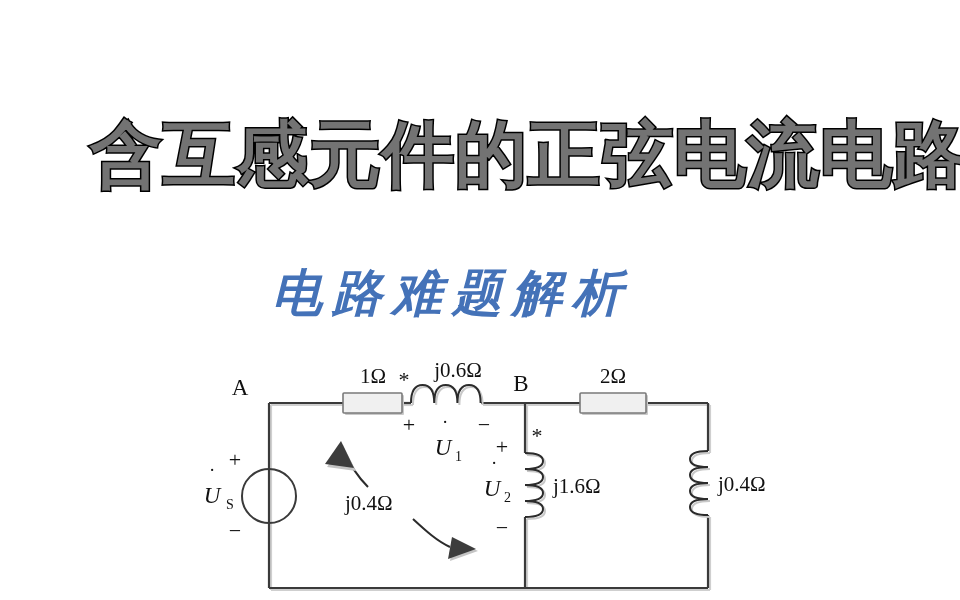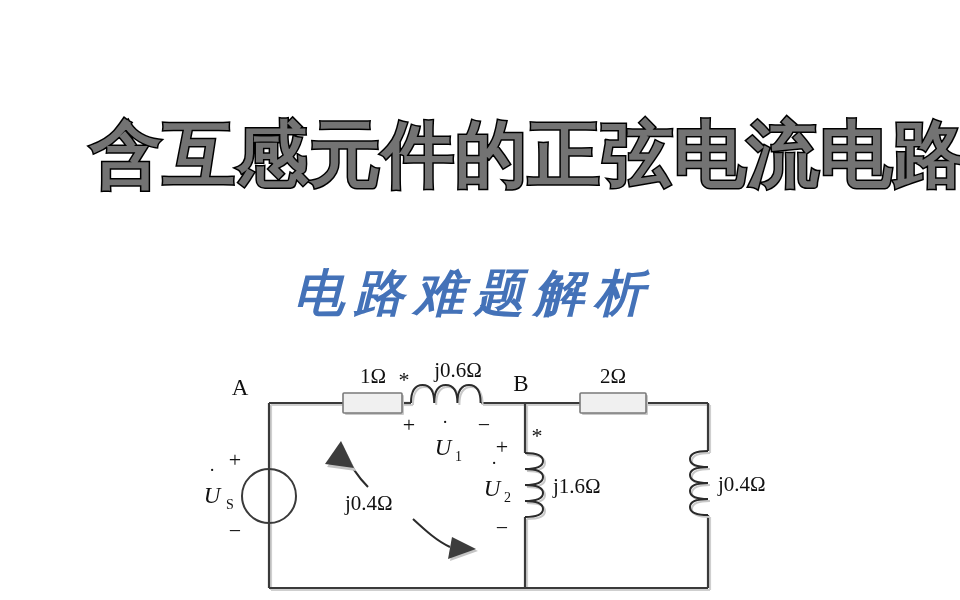--- a/index.html
+++ b/index.html
@@ -41,21 +41,20 @@
     width: 904px;
     text-align: center;
     font-family: "DejaVu Serif", serif;
     font-weight: 700;
     font-style: italic;
     font-size: 50px;
     line-height: 1.0;
     letter-spacing: 10px;
     color: #4472b8;
     white-space: nowrap;
-    margin-left: 22px;
   }
 
   
   #circuit {
     position: absolute;
     left: 0;
     top: 355px;
     width: 960px;
     height: 245px;
   }

